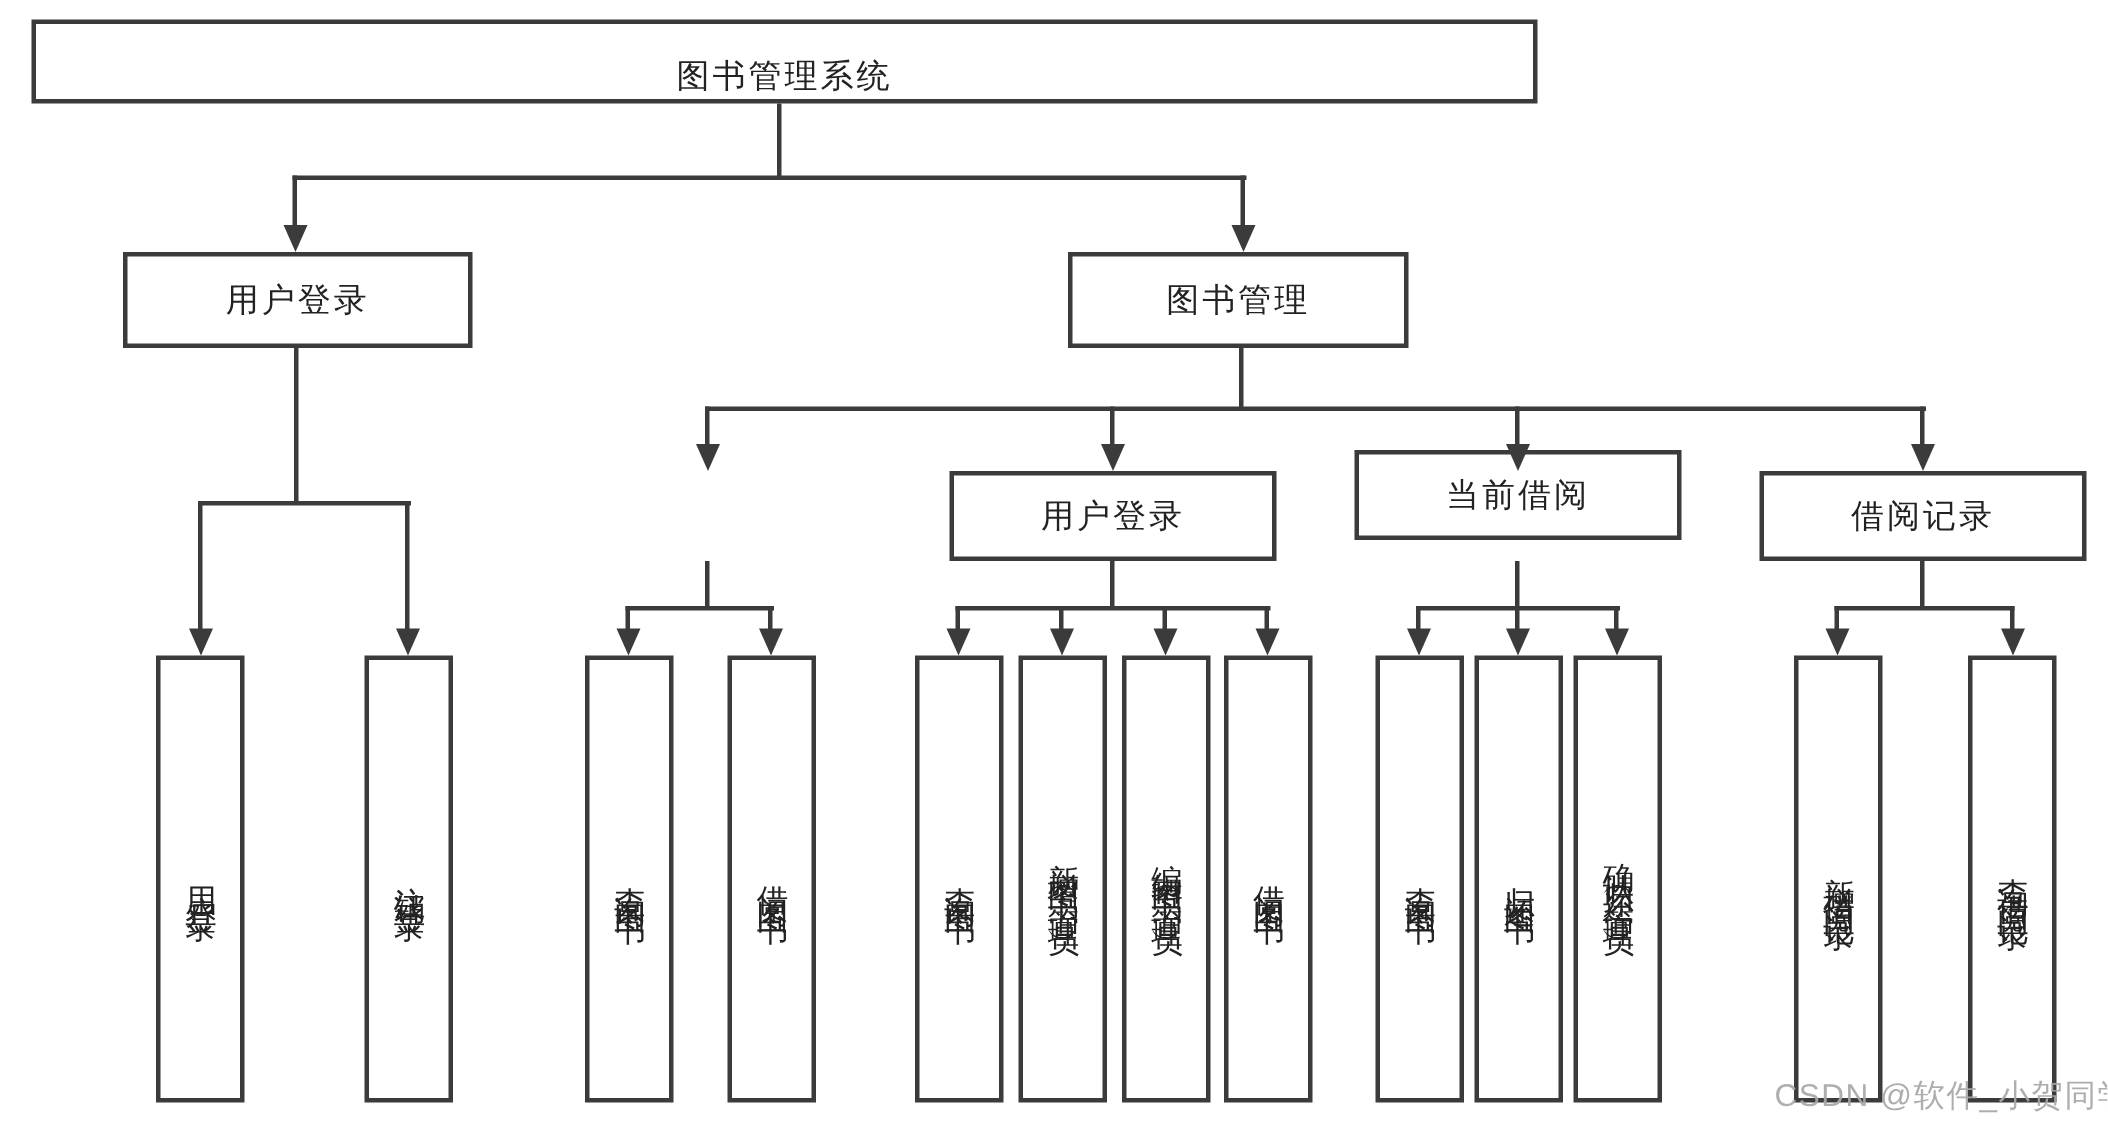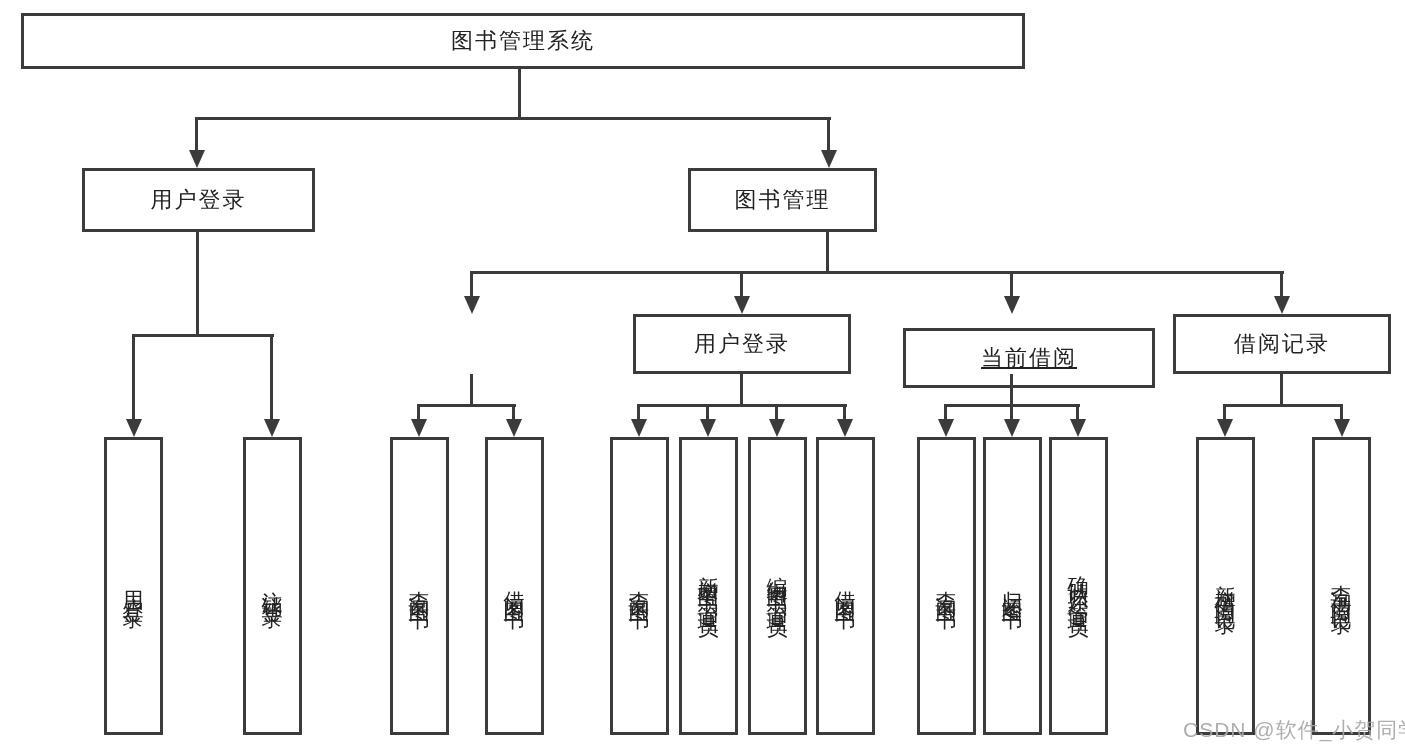--- a/index.html
+++ b/index.html
@@ -34,38 +34,38 @@
   .watermark{
     position:absolute;left:1183px;top:716px;font-size:21px;color:var(--wm);
     opacity:.92;white-space:nowrap;z-index:10;letter-spacing:1px;
   }
 </style>
 </head>
 <body>
 
 <div id="canvas">
 
-  <div class="box" style="left:21px;top:13px;width:1004px;height:56px;">
+  <div class="box" style="left:21px;top:13px;width:1004px;height:56px;align-items:flex-end;">
     <span>图书管理系统</span>
   </div>
 
   <div class="box" style="left:82px;top:168px;width:233px;height:64px;">
     <span>用户登录</span>
   </div>
 
-  <div class="box" style="left:688px;top:168px;width:189px;height:64px;">
+  <div class="box" style="left:712px;top:168px;width:227px;height:64px;">
     <span>图书管理</span>
   </div>
 
 
   <div class="box" style="left:633px;top:314px;width:218px;height:60px;">
     <span>用户登录</span>
   </div>
 
-  <div class="box" style="left:903px;top:328px;width:252px;height:60px;text-decoration:underline;">
+  <div class="box" style="left:903px;top:300px;width:218px;height:60px;">
     <span>当前借阅</span>
   </div>
 
   <div class="box" style="left:1173px;top:314px;width:218px;height:60px;">
     <span>借阅记录</span>
   </div>
 
   <div class="box leaf" style="left:104px;top:437px;width:59px;height:298px;">
     <span class="vtext">用户登录</span>
   </div>

